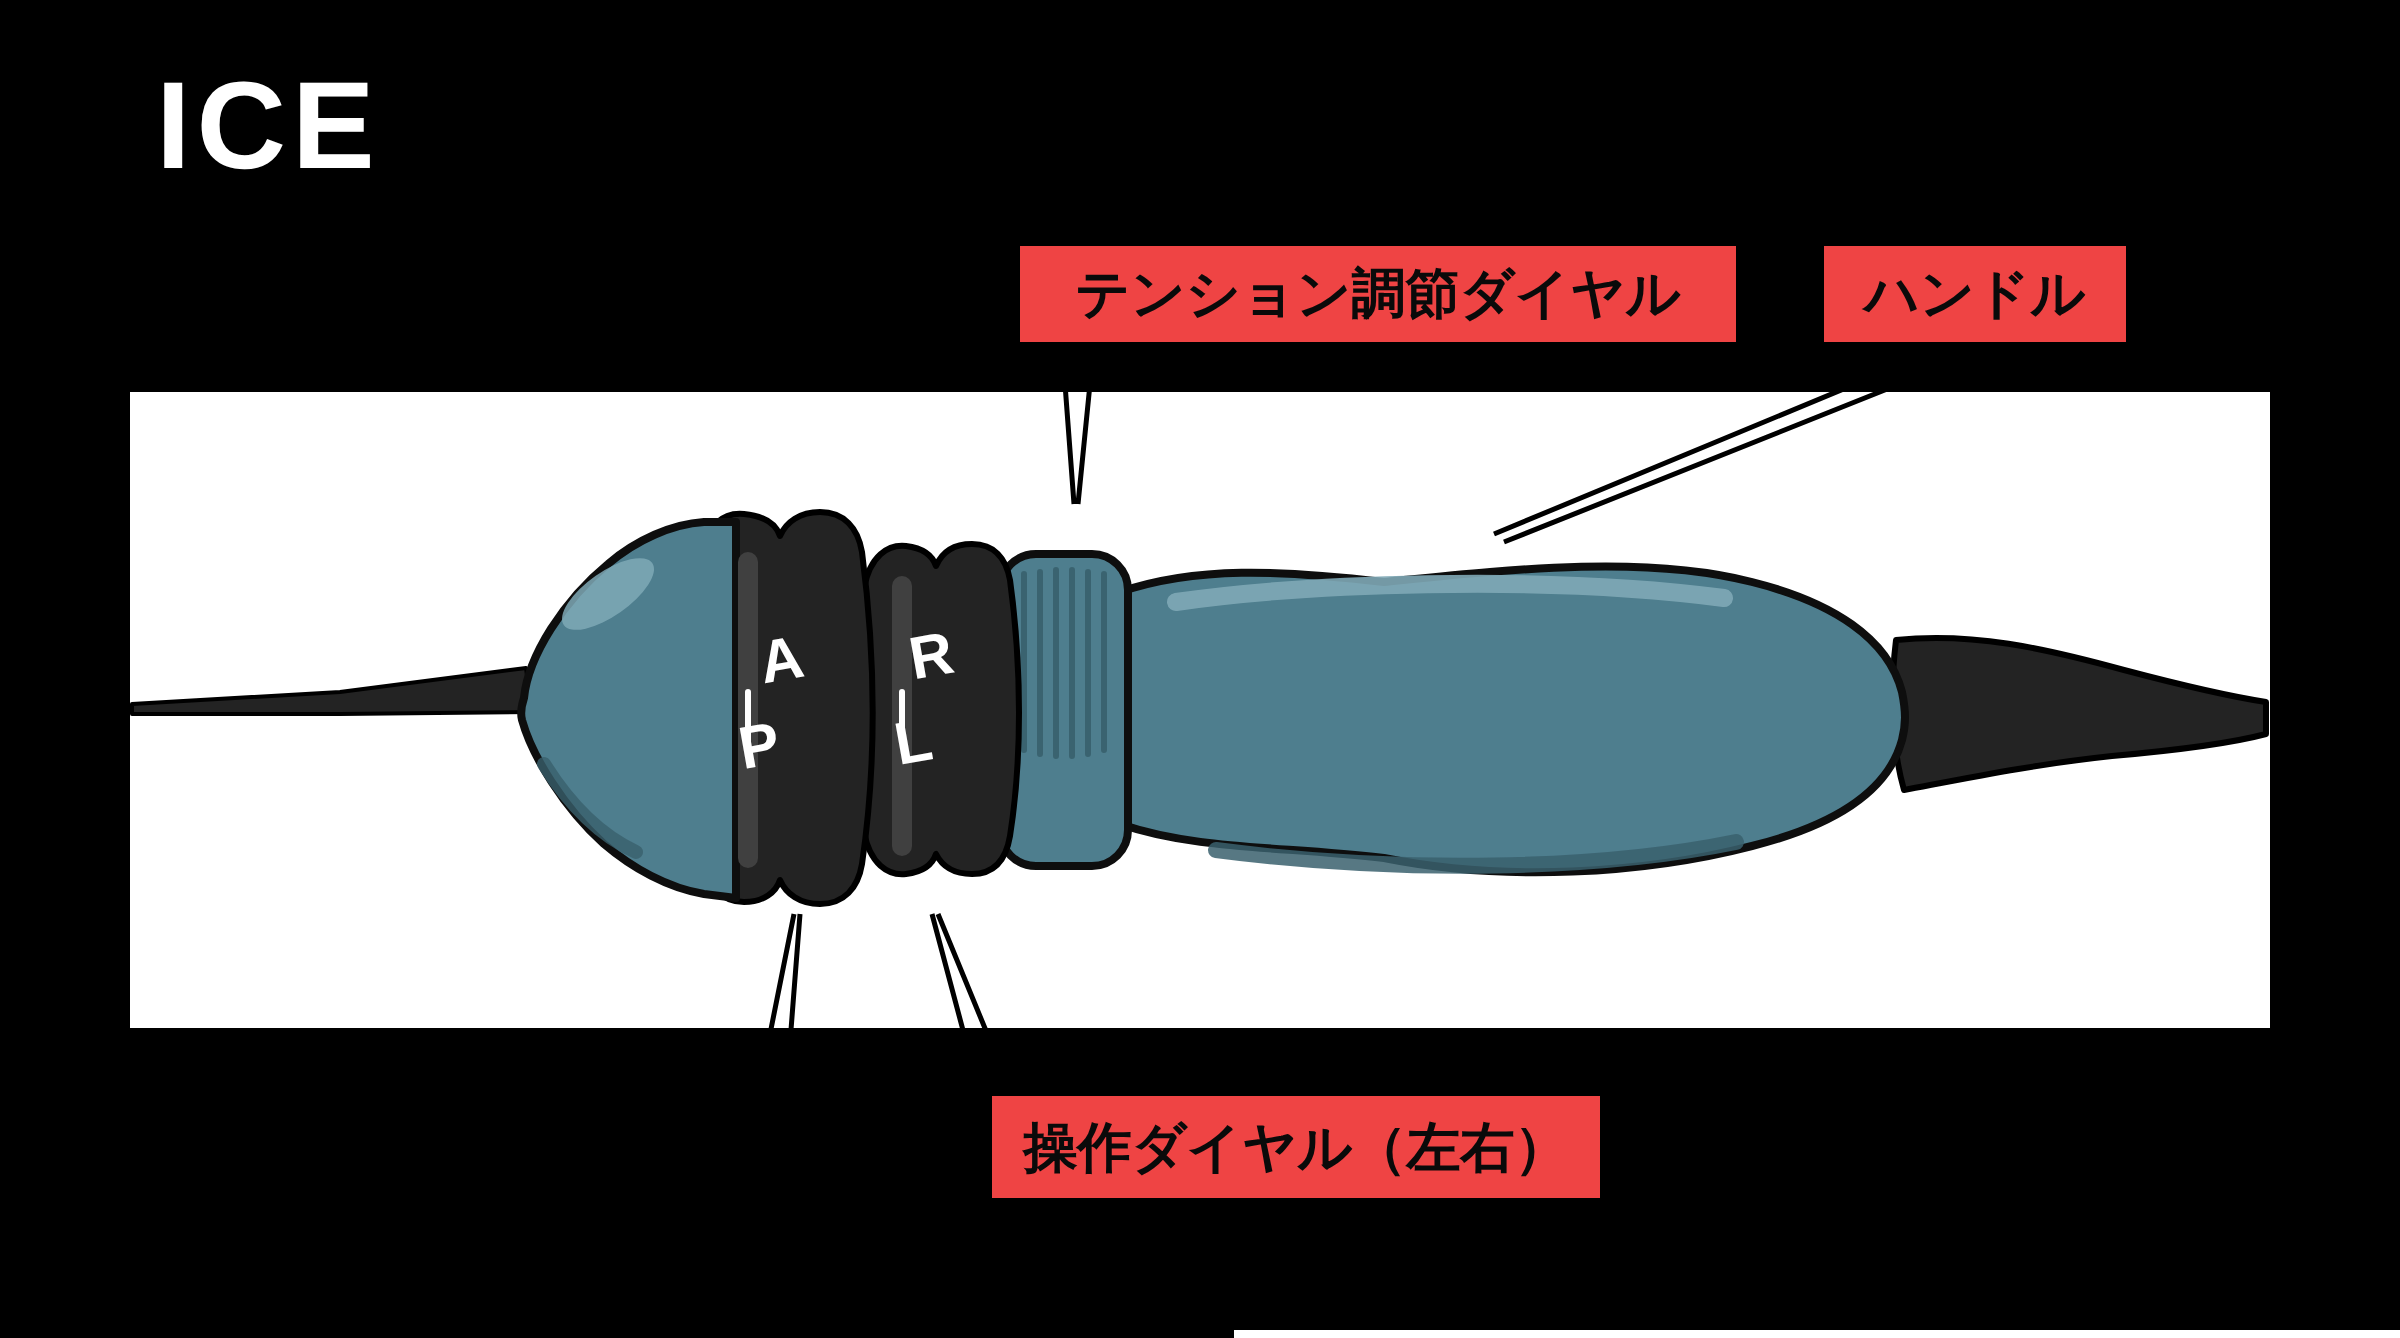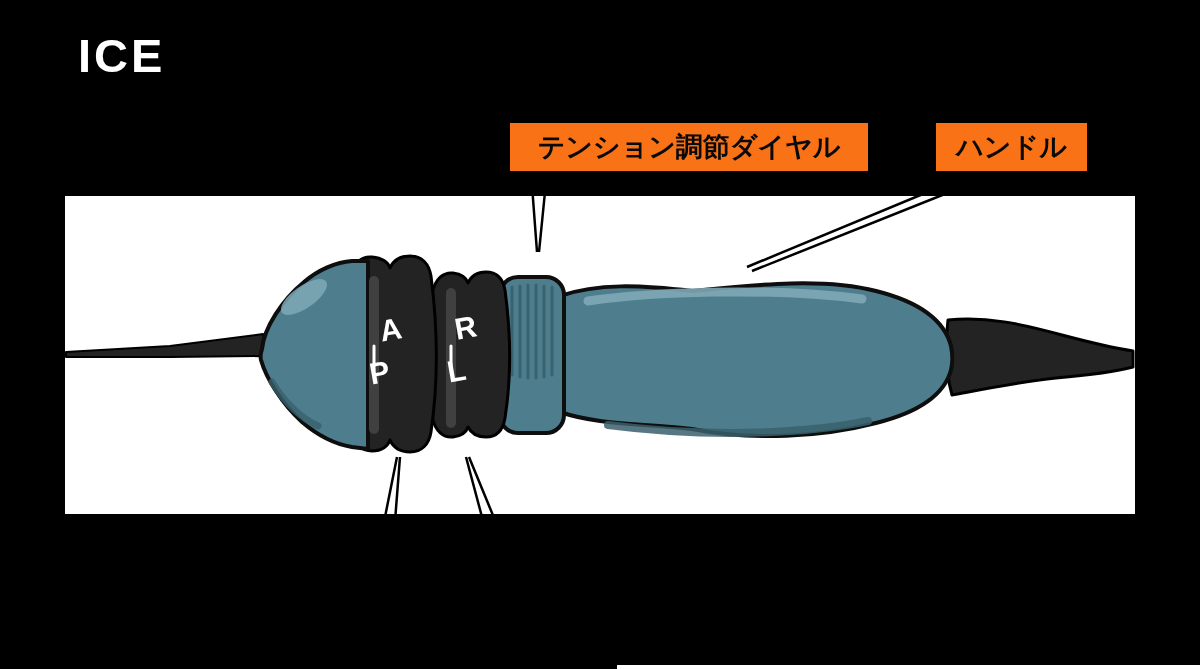--- a/index.html
+++ b/index.html
@@ -7,31 +7,31 @@
     width:1200px;height:669px;
     background:#000;
     position:relative;
     overflow:hidden;
     font-family:"Liberation Sans","DejaVu Sans",sans-serif;
   }
   .stage{position:absolute;left:0;top:0;width:1200px;height:669px;}
   svg.illustration{position:absolute;left:0;top:0;}
   .page-title{
     position:absolute;left:78px;top:28px;
-    font-size:47px;font-weight:700;color:#fff;letter-spacing:3px;
+    font-size:62px;font-weight:700;color:#fff;letter-spacing:3px;
   }
   .label-box{
     position:absolute;
-    background:#f97316;border:2px solid #000;
+    background:#ef4444;border:2px solid #000;
     display:flex;align-items:center;justify-content:center;
     font-size:27px;font-weight:600;color:#0a0a0a;
     white-space:nowrap;
   }
   #label-tension{left:508px;top:121px;width:358px;height:48px;}
-  #label-handle{left:934px;top:121px;width:151px;height:48px;justify-content:center;}
+  #label-handle{left:910px;top:121px;width:151px;height:48px;justify-content:center;}
   #label-fb{left:95px;top:546px;width:318px;height:51px;}
   #label-lr{left:494px;top:546px;width:304px;height:51px;}
   .bottom-line{
     position:absolute;left:617px;top:665px;width:583px;height:4px;background:#fff;
   }
   .dial-letter{
     font-family:"Liberation Sans","DejaVu Sans",sans-serif;
     font-weight:700;font-size:30px;
   }
 </style>
@@ -95,16 +95,19 @@
   </svg>
 
   <div class="page-title">ICE</div>
 
   <div class="label-box" id="label-tension">
     <span>テンション調節ダイヤル</span>
   </div>
   <div class="label-box" id="label-handle">
     <span>ハンドル</span>
   </div>
+  <div class="label-box" id="label-lr">
+    <span>操作ダイヤル（左右）</span>
+  </div>
 
   <div class="bottom-line"></div>
 
 </div>
 
 </body></html>

